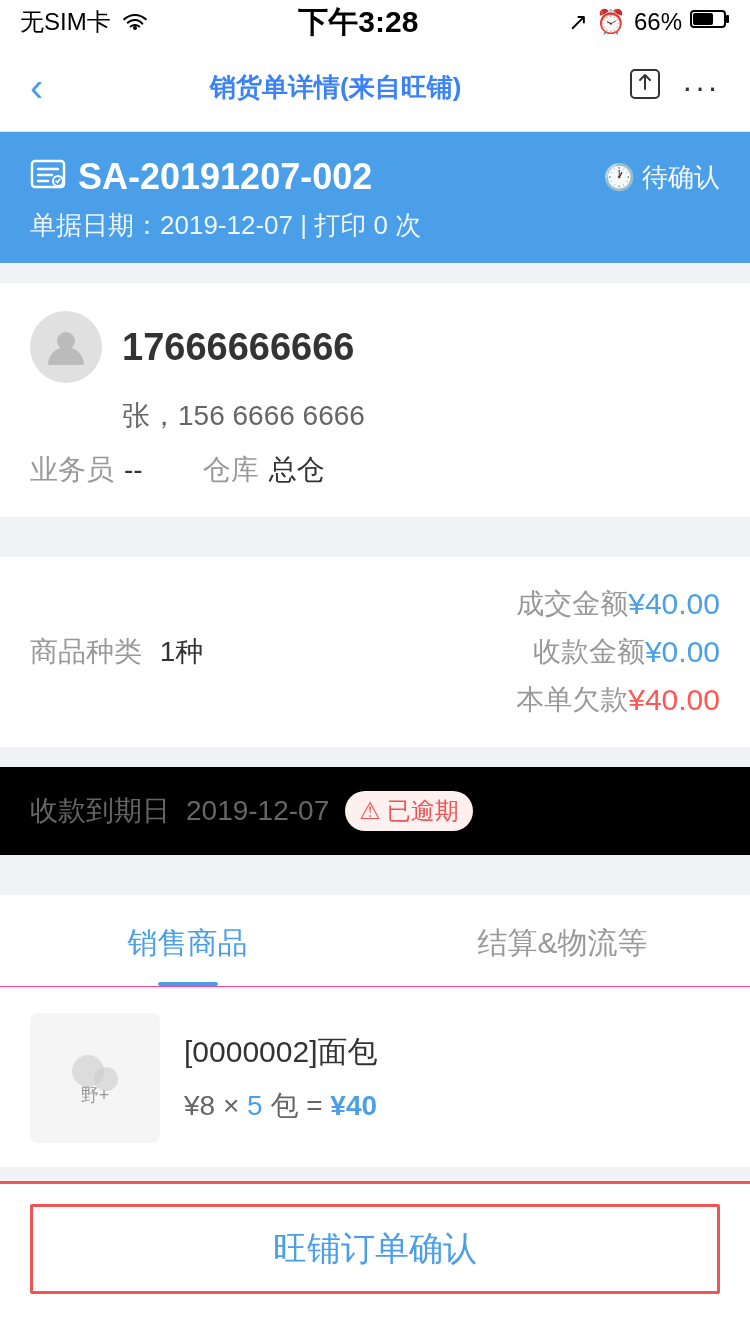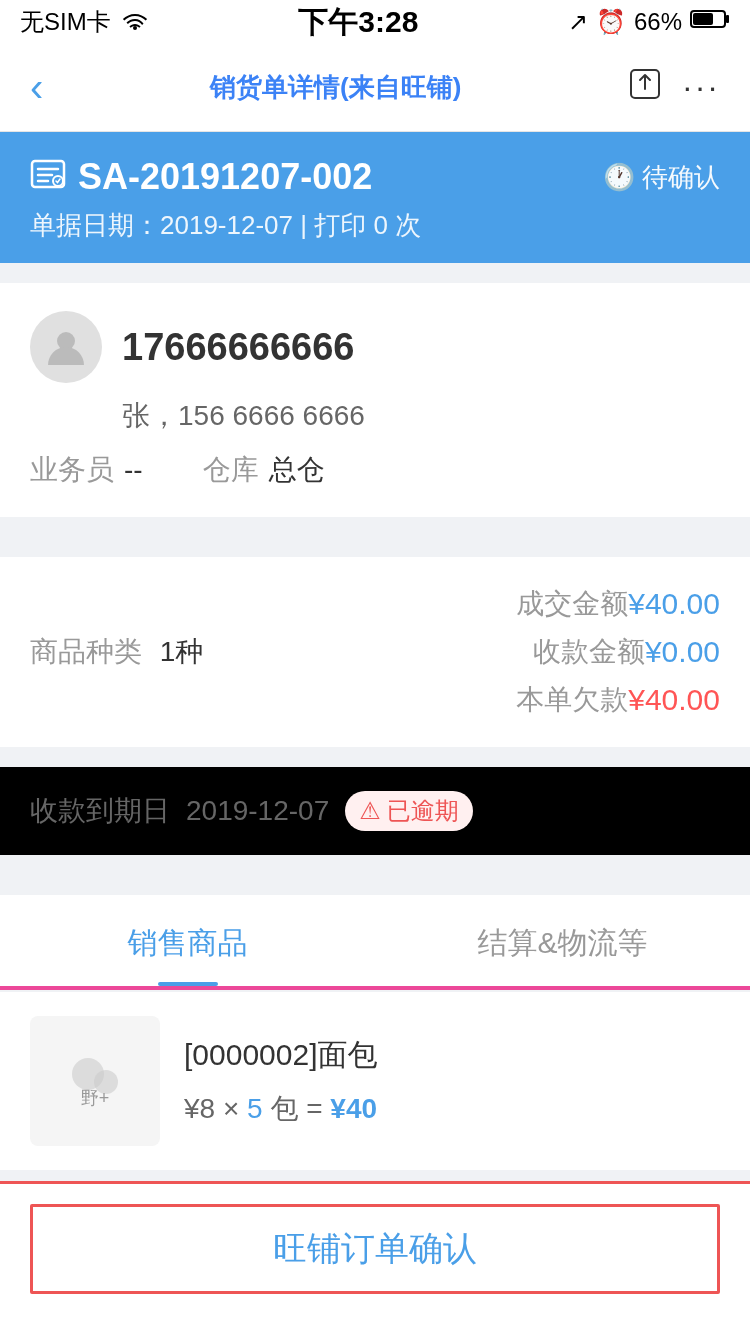--- a/index.html
+++ b/index.html
@@ -173,21 +173,21 @@
       display: flex;
       align-items: center;
       gap: 6px;
     }
 
     
     .tab-bar {
       background: #fff;
       margin-top: 20px;
       display: flex;
-      border-bottom: 4px solid #ec4899;
+      border-bottom: 1px solid #ec4899;
     }
     .tab-item {
       flex: 1;
       text-align: center;
       padding: 28px 0 22px;
       font-size: 30px;
       color: #999;
       position: relative;
     }
     .tab-item.active {

